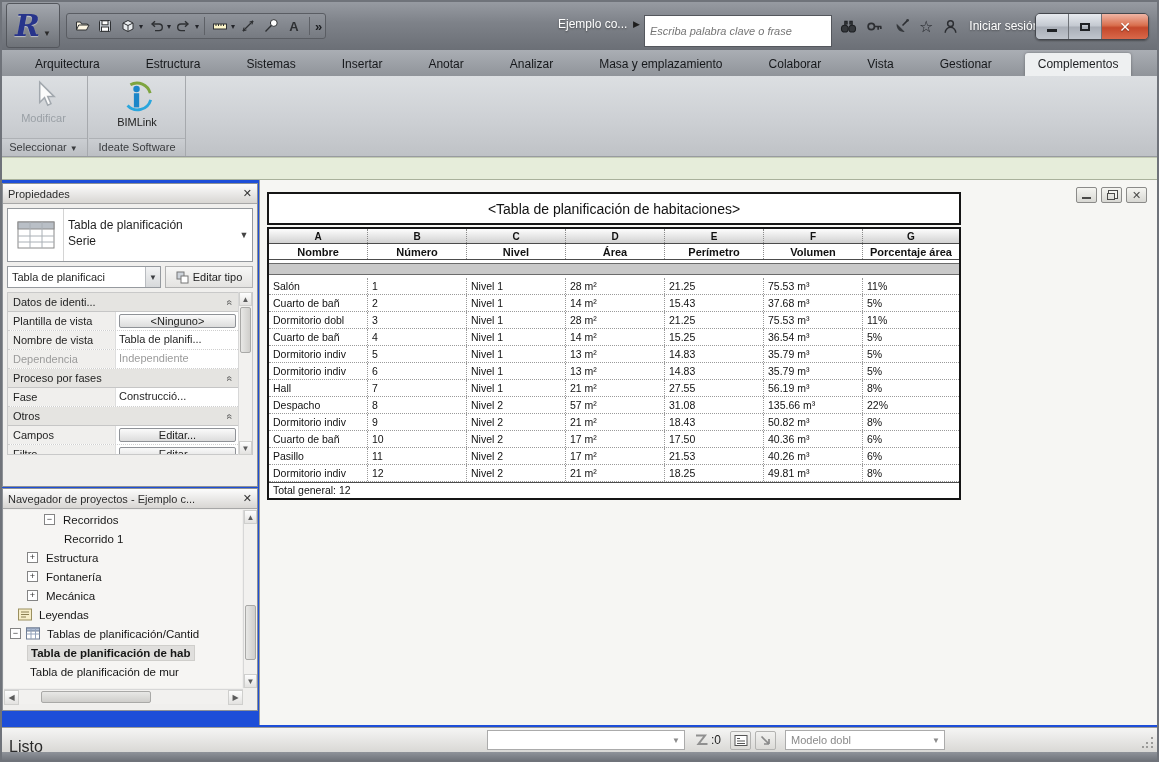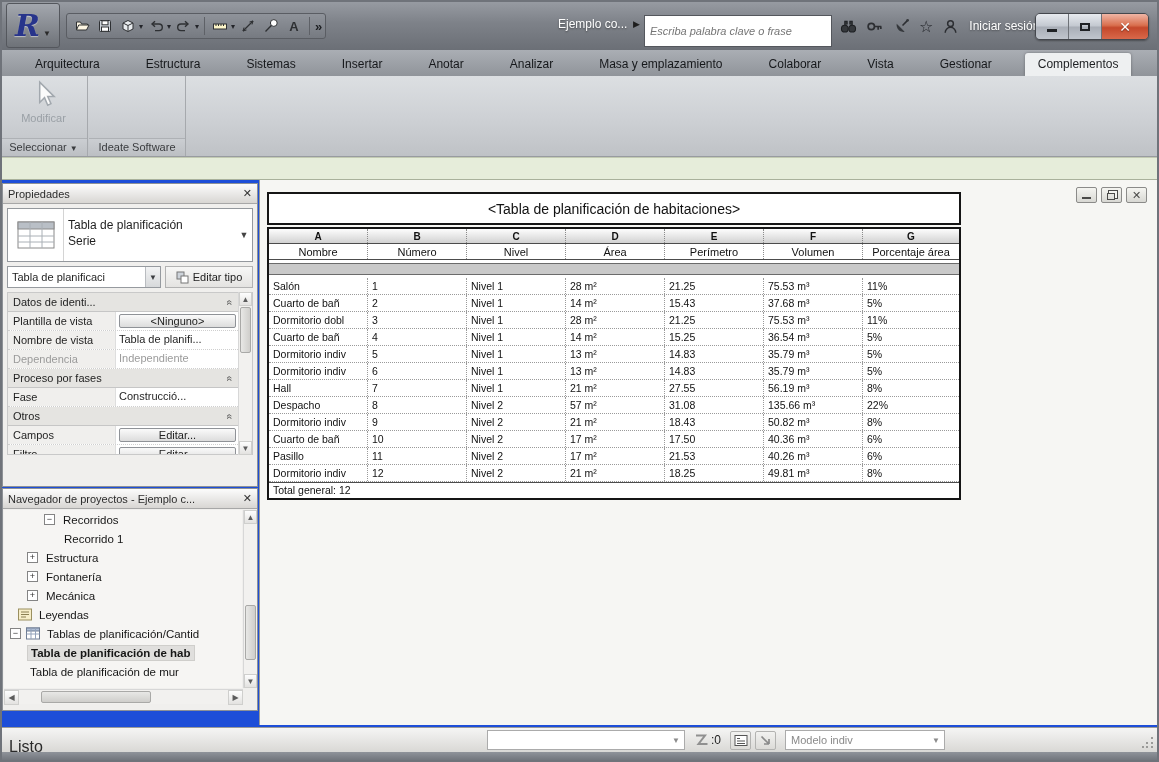--- a/index.html
+++ b/index.html
@@ -152,21 +152,21 @@
 
   
   #sched { position:absolute; left:7px; top:12px; width:694px; color:#111; }
   .s-title { border:2px solid #151515; background:#fff; height:33px; line-height:30px;
     text-align:center; font-size:14px; margin-bottom:2px; }
   .s-body { border:2px solid #151515; background:#fff; }
   .s-letters { display:flex; height:15px; border-bottom:1px solid #4c4c4c; }
   .s-letter { flex:0 0 99px; background:linear-gradient(180deg,#fdfdfd,#d2d2d2);
     border-right:1px dotted #8b8b8b; font-size:10px; font-weight:bold; text-align:center; line-height:15px; }
   .s-letter:last-child { flex:1; border-right:none; }
-  .s-headers { display:flex; height:16px; border-bottom:1px solid #4c4c4c; }
+  .s-headers { display:flex; height:16px; border-bottom:1px solid #4c4c4c;font-weight:bold; }
   .s-head { flex:0 0 99px; border-right:1px dotted #8b8b8b; font-size:11px; text-align:center; line-height:16px;
     white-space:nowrap; overflow:hidden; }
   .s-head:last-child { flex:1; border-right:none; }
   .s-gap { height:3px; background:#fff; }
   .s-band { height:12px; background:#c9c9c9; border-top:1px solid #6b6b6b; border-bottom:1px solid #6b6b6b; }
   .s-row { display:flex; height:17px; border-bottom:1px dotted #9a9a9a; }
   .s-cell { flex:0 0 99px; border-right:1px dotted #9a9a9a; font-size:10.5px; padding:2px 0 0 4px;
     white-space:nowrap; overflow:hidden; }
   .s-cell:last-child { flex:1; border-right:none; }
   .s-footer { height:16px; font-size:10.5px; line-height:15px; padding-left:4px; border-top:1px solid #4c4c4c; }
@@ -345,20 +345,29 @@
         <path d="M8 2 L8 21 L12.5 16.5 L15.5 23.5 L18.5 22 L15.5 15.5 L21.5 15.5 Z" fill="#fbfbfb" stroke="#a2a8ae" stroke-width="1.4"></path>
       </svg>
       <span class="big-label disabled-label">Modificar</span>
     </div>
     <div class="footer">
       <span>Seleccionar</span>
       <span style="font-size:8px;">▼</span>
     </div>
   </div>
   <div class="rpanel" id="panel-ideate">
+    <div class="big-btn">
+      <svg width="34" height="34" viewBox="0 0 36 36">
+        <path d="M11 5 A14.5 14.5 0 0 1 32 14" stroke="#7ea43f" stroke-width="3" fill="none"></path>
+        <path d="M32.5 21 A14.5 14.5 0 0 1 8 27" stroke="#2aa6dd" stroke-width="3" fill="none"></path>
+        <circle cx="17.5" cy="9.5" r="3.4" fill="#1b86c9"></circle>
+        <rect x="14.7" y="14" width="5.6" height="15" fill="#1b86c9"></rect>
+      </svg>
+      <span class="big-label">BIMLink</span>
+    </div>
     <div class="footer">
       <span>Ideate Software</span>
     </div>
   </div>
 </div>
 
 <div id="optionsbar"></div>
 
 <div id="workspace">
 
@@ -679,20 +688,20 @@
           <rect x="1" y="1.5" width="12" height="10" fill="#fff" stroke="#555"></rect>
           <path d="M3 4.5 h3 M3 7 h8 M3 9.5 h8" stroke="#555" fill="none"></path>
         </svg>
     </span>
     <span class="sb-btn">
       <svg width="13" height="13" viewBox="0 0 13 13">
           <path d="M2.5 2.5 L10 10 M10 10 v-5 M10 10 h-5" stroke="#8a8a8a" stroke-width="1.7" fill="none"></path>
         </svg>
     </span>
     <div class="do-combo">
-      <span>Modelo indiv</span>
+      <span>Modelo dobl</span>
       <span class="c">▼</span>
     </div>
   </div>
   <span class="grip"></span>
 </div>
 <div id="bottomframe"></div>
 <div class="frame"></div>
 
 </body></html>

